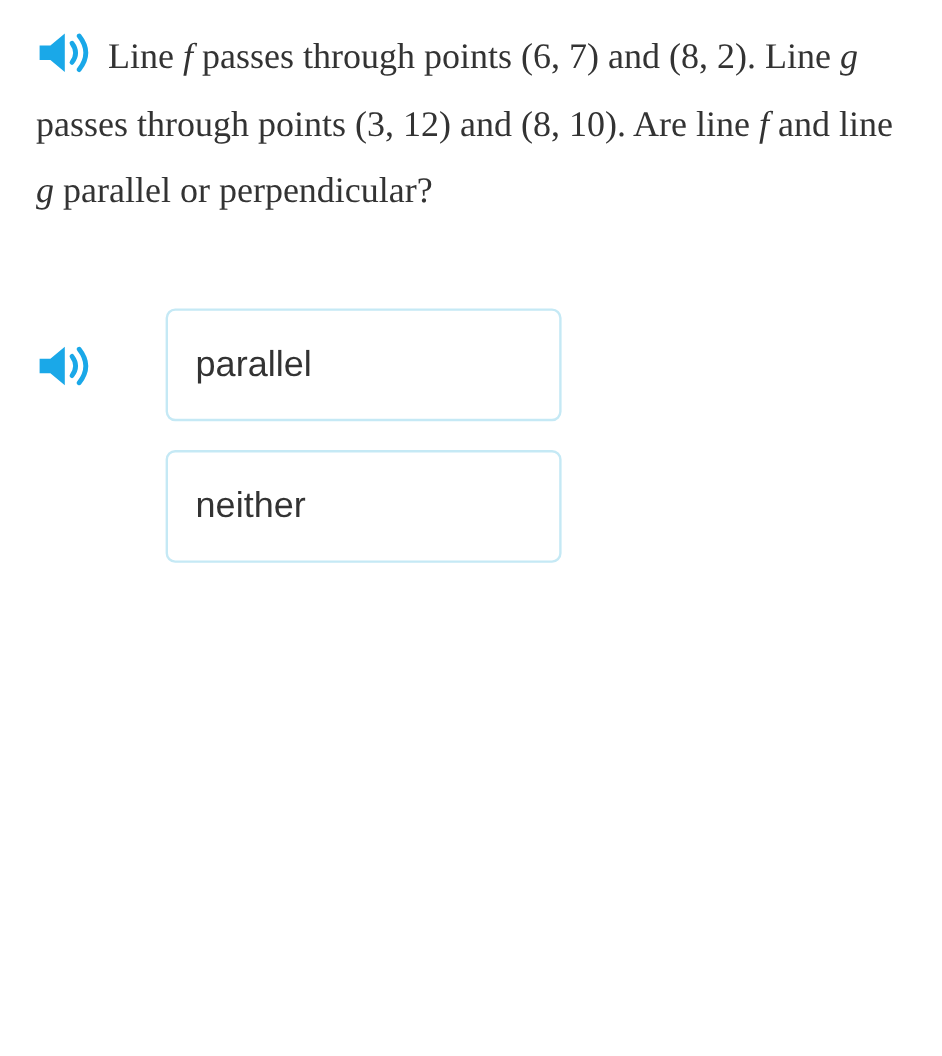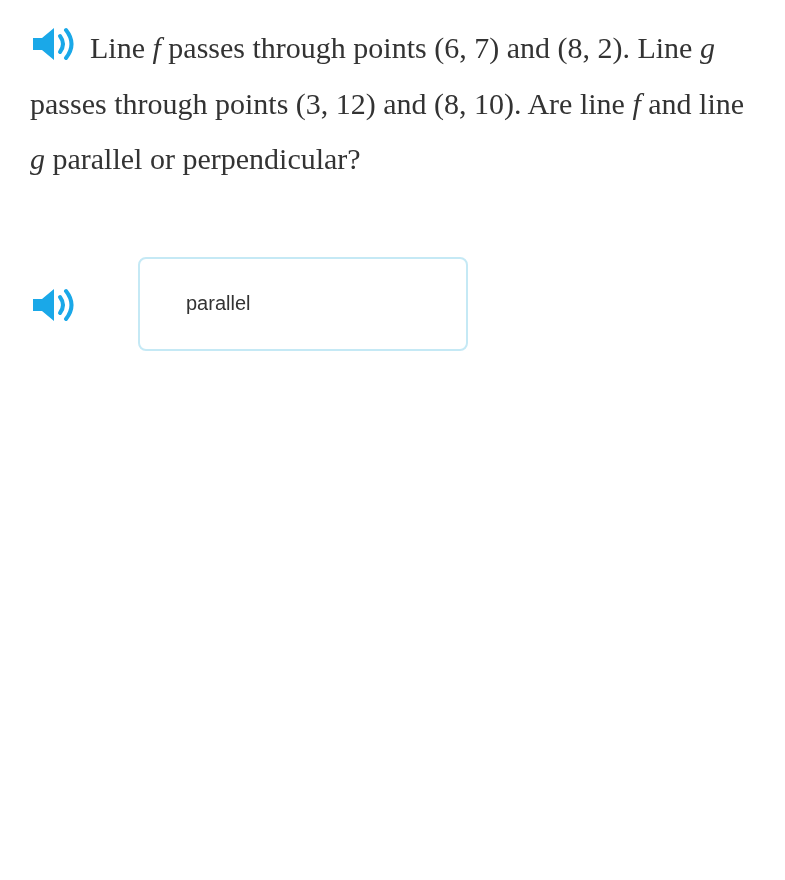--- a/index.html
+++ b/index.html
@@ -57,23 +57,23 @@
       margin-left: 40px;
     }
     .answer-option {
       width: 330px;
       height: 94px;
       border: 2px solid #c5e9f5;
       border-radius: 8px;
       background: #ffffff;
       display: flex;
       align-items: center;
-      padding-left: 46px;
+      padding-left: 23px;
       cursor: pointer;
-      font-size: 20px;
+      font-size: 30px;
       color: #333333;
       font-family: Verdana, Geneva, sans-serif;
     }
   </style>
 </head>
 <body>
 
 <div class="question-row">
   <svg class="speaker-icon" viewBox="0 0 48 40">
     <path d="M 3 14 L 3 26 L 12 26 L 24 36 L 24 4 L 12 14 Z" fill="#1aa8e8"></path>
@@ -86,14 +86,17 @@
 <div class="answers-container">
   <svg class="answers-speaker" viewBox="0 0 48 40">
     <path d="M 3 14 L 3 26 L 12 26 L 24 36 L 24 4 L 12 14 Z" fill="#1aa8e8"></path>
     <path d="M 30 12 Q 36 20 30 28" stroke="#1aa8e8" stroke-width="4" fill="none" stroke-linecap="round"></path>
     <path d="M 36 6 Q 47 20 36 34" stroke="#1aa8e8" stroke-width="4" fill="none" stroke-linecap="round"></path>
   </svg>
   <div class="answer-list">
     <button class="answer-option">
       <span>parallel</span>
     </button>
+    <button class="answer-option">
+      <span>neither</span>
+    </button>
   </div>
 </div>
 
 </body></html>

